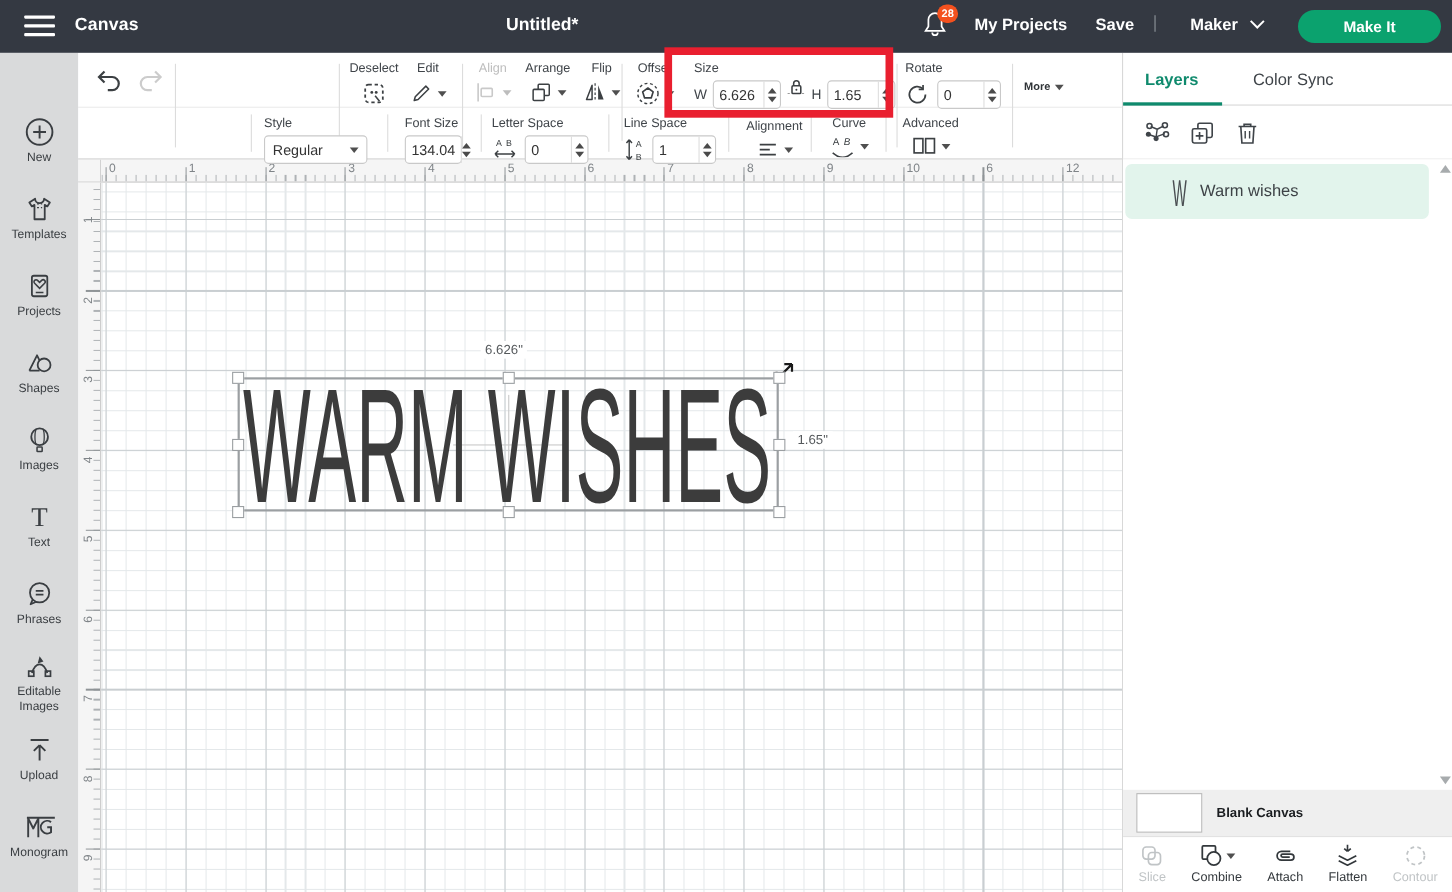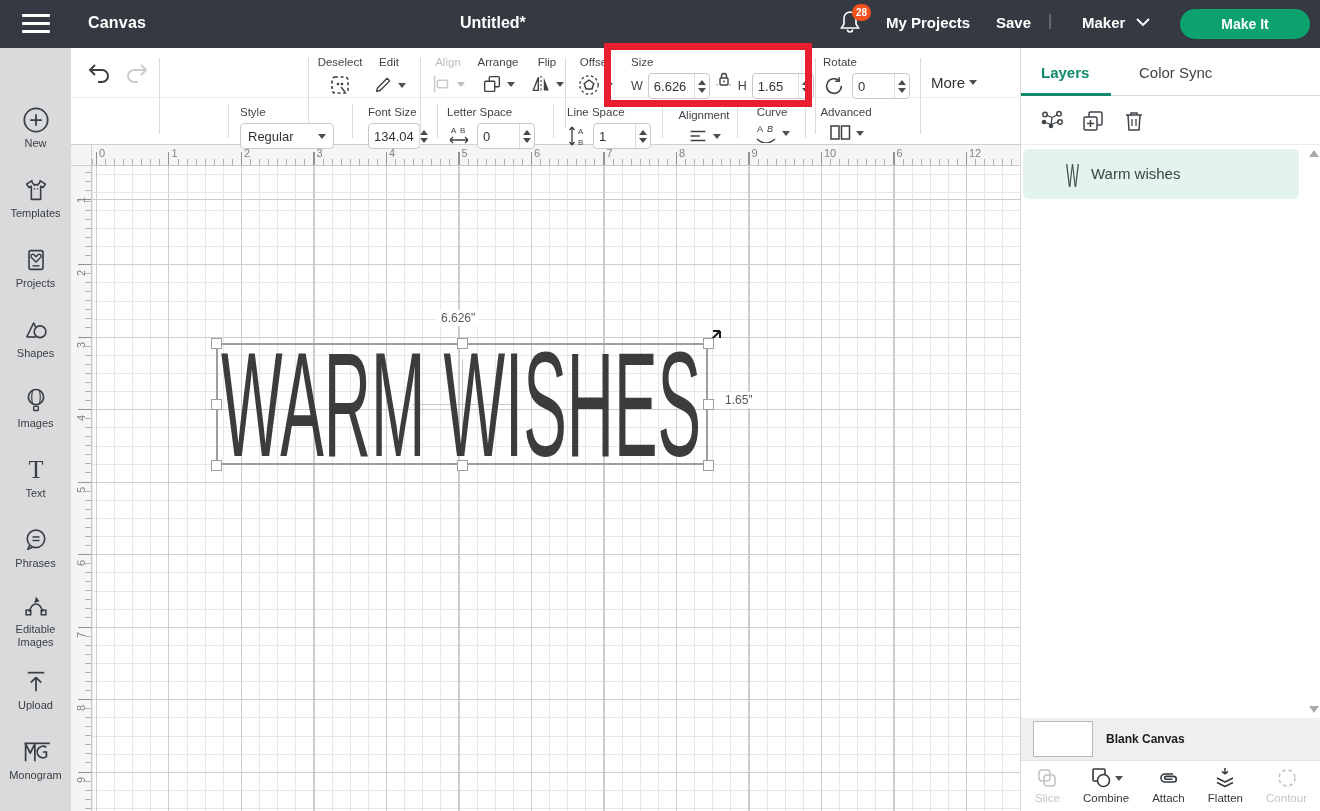--- a/index.html
+++ b/index.html
@@ -2,21 +2,21 @@
 <html><head>
 <meta charset="utf-8">
 <style>
   * { margin:0; padding:0; box-sizing:border-box; }
   html,body { width:1320px; height:811px; overflow:hidden; font-family:"Liberation Sans", sans-serif; background:#fff; }
 
   
   #header { position:absolute; left:0; top:0; width:1320px; height:48px; background:#343942; color:#fff; z-index:40; }
   #hamburger { position:absolute; left:22px; top:14px; width:28px; height:20px; cursor:pointer; }
   #hamburger span { display:block; height:3px; background:#fff; border-radius:1px; margin-bottom:5px; }
-  #app-title { position:absolute; left:88px; top:14px; font-size:16px; font-weight:600; letter-spacing:.2px; }
+  #app-title { position:absolute; left:68px; top:14px; font-size:16px; font-weight:600; letter-spacing:.2px; }
   #doc-title { position:absolute; left:460px; top:14px; font-size:16px; font-weight:600; }
   #bell-wrap { position:absolute; left:838px; top:8px; width:34px; height:34px; }
   #bell-badge { position:absolute; left:14px; top:-4px; min-width:19px; height:17px; background:#f4511e; color:#fff; border-radius:9px; font-size:10px; font-weight:700; display:flex; align-items:center; justify-content:center; padding:0 3px; }
   .hdr-link { position:absolute; top:14px; font-size:15px; font-weight:600; color:#fff; cursor:pointer; }
   #hdr-sep { position:absolute; left:1048px; top:12px; color:#7a8087; font-size:16px; }
   #machine-chev { position:absolute; left:1136px; top:18px; }
   #make-it-btn { position:absolute; left:1180px; top:9px; width:130px; height:30px; background:#0ba26e; border:none; border-radius:16px; color:#fff; font-size:14px; font-weight:700; font-family:"Liberation Sans",sans-serif; cursor:pointer; }
 
   
   #sidebar { position:absolute; left:0; top:48px; width:71px; height:763px; background:#d9dadb; z-index:30; }
@@ -333,21 +333,21 @@
         <span class="stepper">
             <span class="tri-up"></span>
             <span class="tri-dn"></span>
           </span>
       </div>
     </div>
   </div>
   <div class="vdiv1" style="left:849px"></div>
 
   <div class="tgroup" style="left:860px;top:26px">
-    <div class="iconbtn" style="font-size:15px;color:#2f3337;font-weight:400">
+    <div class="iconbtn" style="font-size:10px;color:#2f3337;font-weight:700">
         <span>More</span>
         <span class="caret"></span>
       </div>
   </div>
 
   <div class="vdiv2" style="left:157px"></div>
 
   <div class="tgroup" style="left:169px;top:58px">
     <div class="glabel">Style</div>
     <div class="select" style="width:94px">

